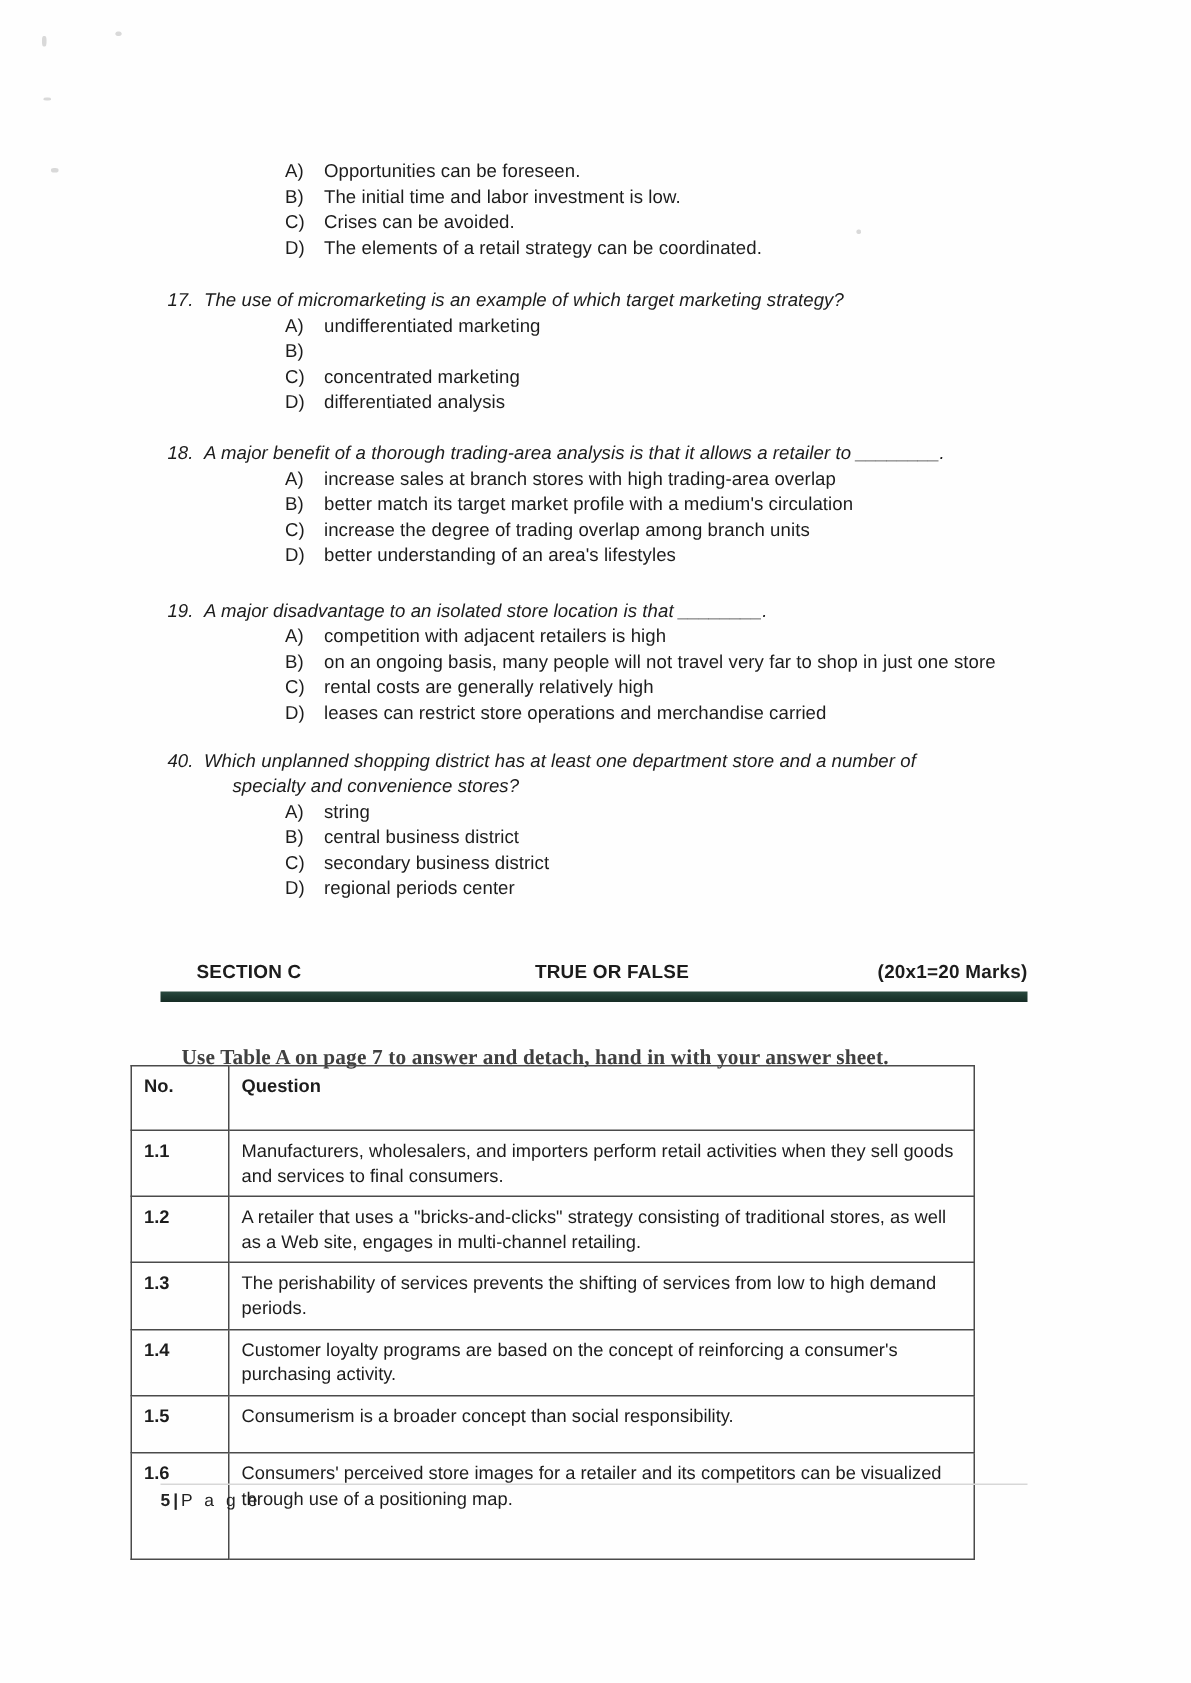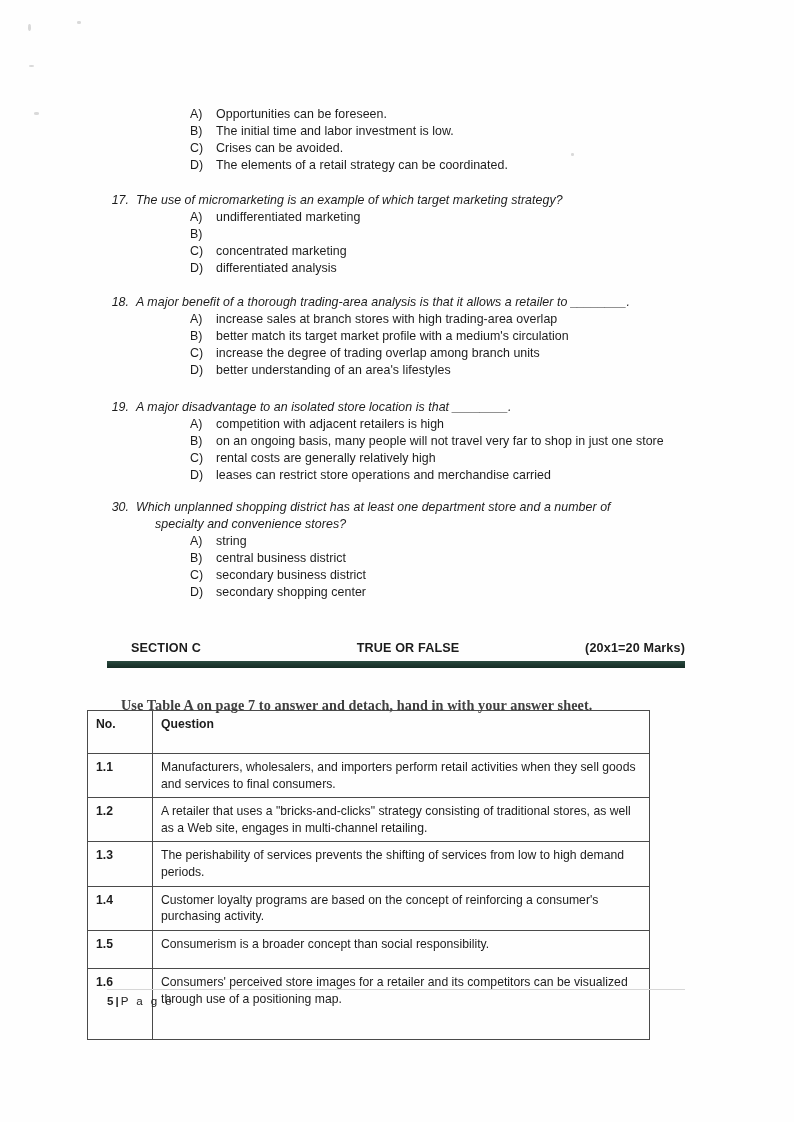--- a/index.html
+++ b/index.html
@@ -257,41 +257,41 @@
         <span class="opttext">rental costs are generally relatively high</span>
       </div>
       <div class="optline">
         <span class="optlet">D)</span>
         <span class="opttext">leases can restrict store operations and merchandise carried</span>
       </div>
     </div>
 
     <div class="qblock" style="top:499px;">
       <div class="qline">
-        <span class="qnum">30.</span>
+        <span class="qnum">40.</span>
         <span class="qtext">
           <span>Which unplanned shopping district has at least one department store and a number of</span>
           <span class="cont">specialty and convenience stores?</span>
         </span>
       </div>
       <div class="optline">
         <span class="optlet">A)</span>
         <span class="opttext">string</span>
       </div>
       <div class="optline">
         <span class="optlet">B)</span>
         <span class="opttext">central business district</span>
       </div>
       <div class="optline">
         <span class="optlet">C)</span>
         <span class="opttext">secondary business district</span>
       </div>
       <div class="optline">
         <span class="optlet">D)</span>
-        <span class="opttext">secondary shopping center</span>
+        <span class="opttext">regional periods center</span>
       </div>
     </div>
 
     <div class="section-head">
       <div class="row">
         <span class="sc-left">SECTION C</span>
         <span class="sc-center">TRUE OR FALSE</span>
         <span class="sc-right">(20x1=20 Marks)</span>
       </div>
     </div>

